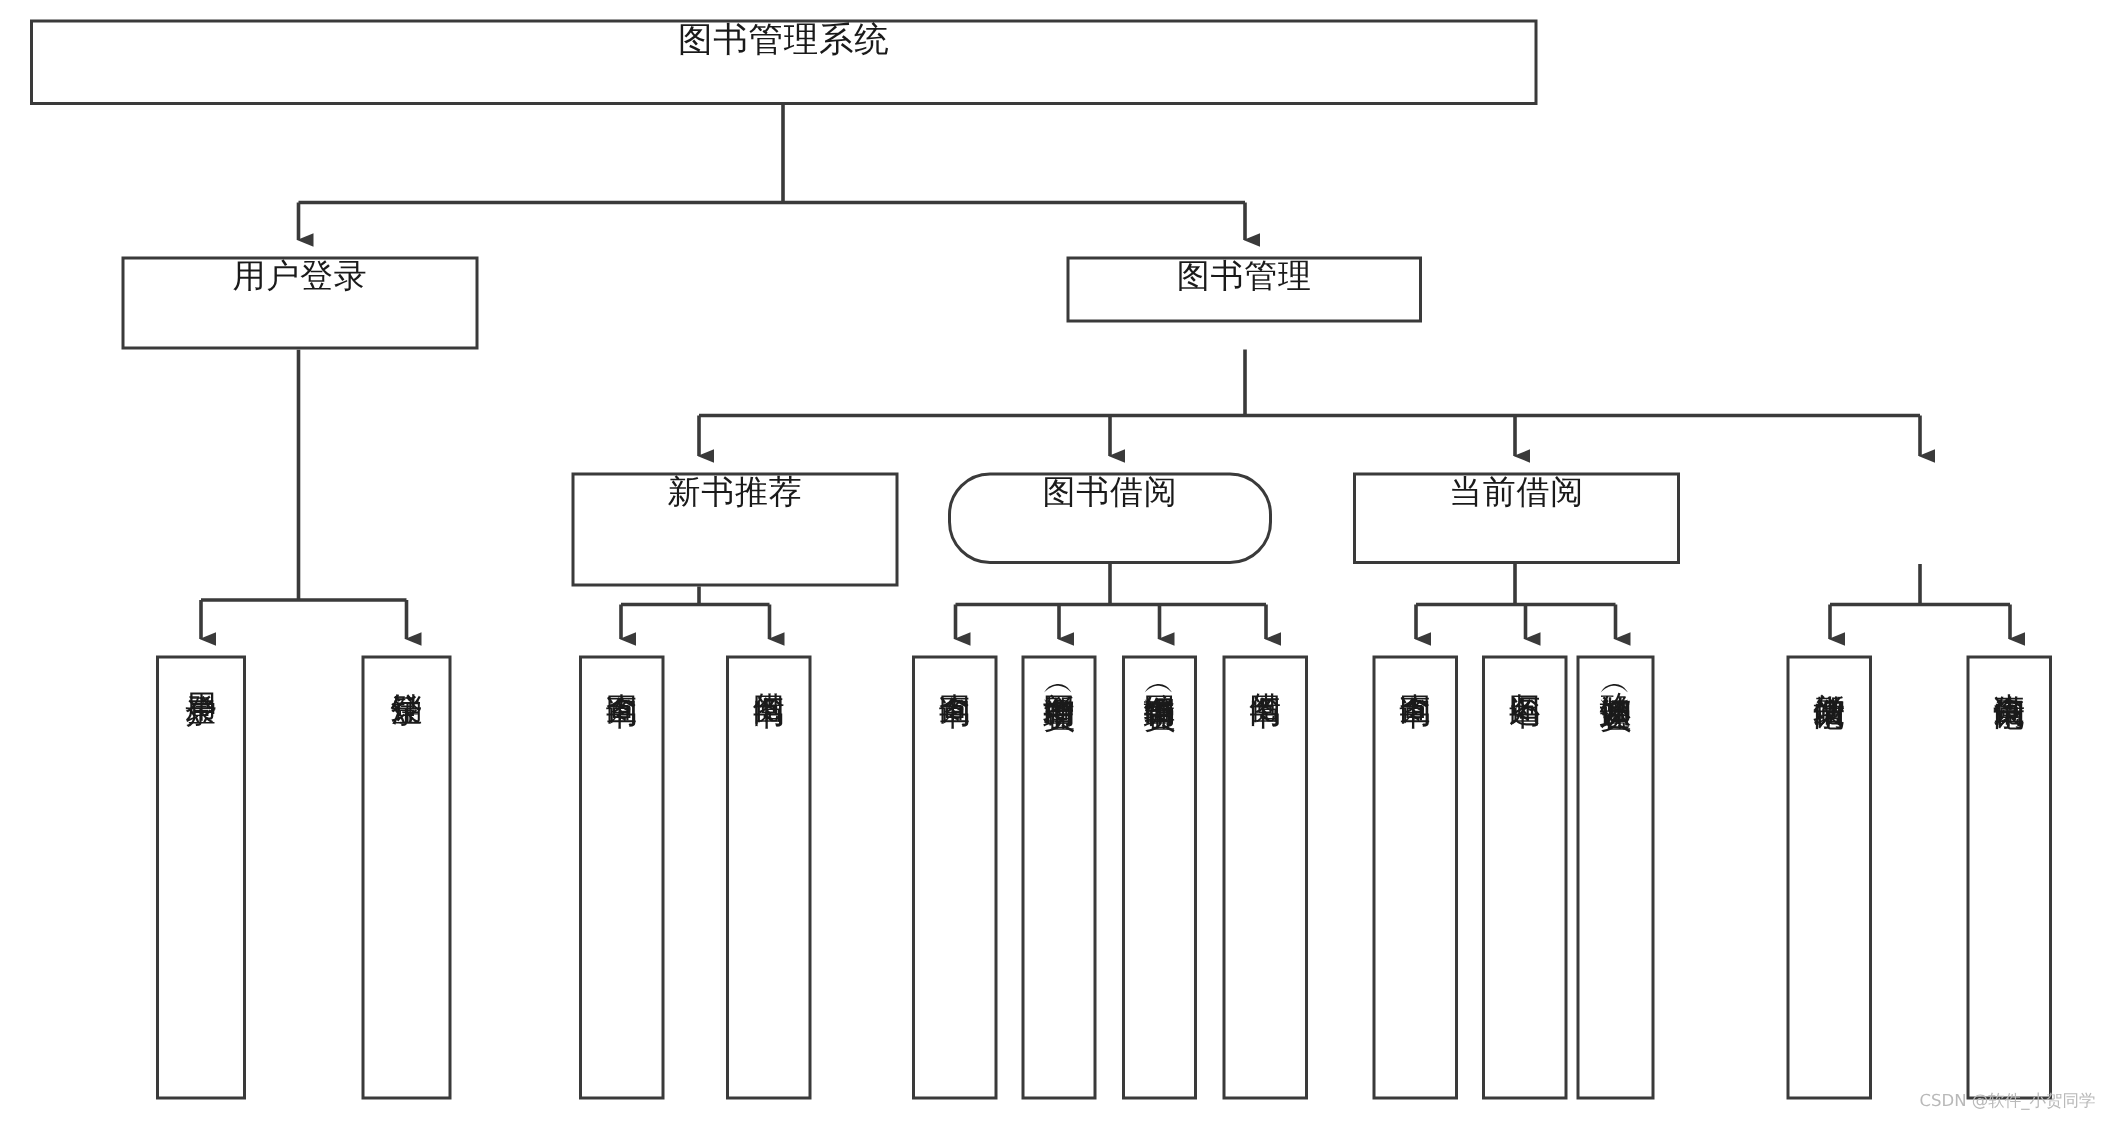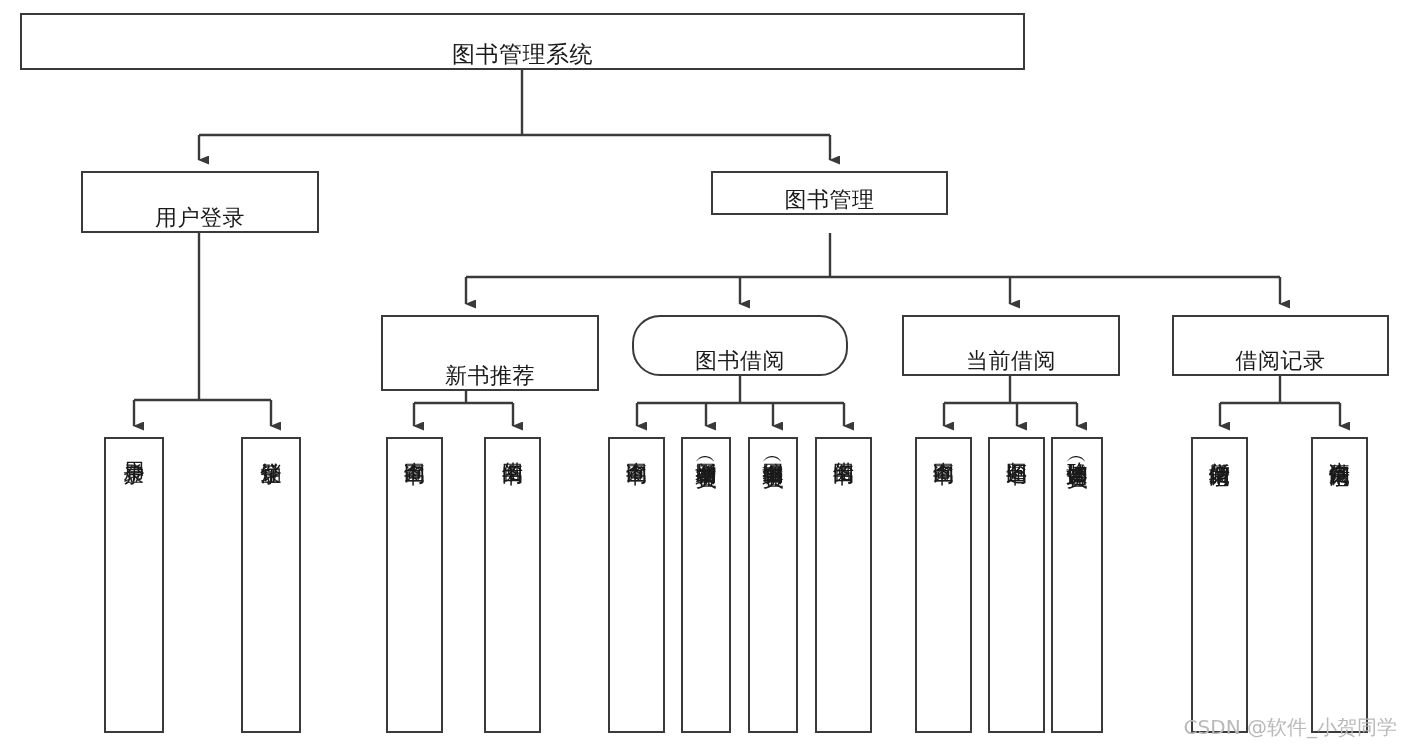--- a/index.html
+++ b/index.html
@@ -24,21 +24,21 @@
     width: 1405px;
     height: 747px;
     pointer-events: none;
   }
   .node {
     position: absolute;
     box-sizing: border-box;
     background: #ffffff;
     border: 2px solid #3a3a3a;
     display: flex;
-    align-items: flex-end;
+    align-items: flex-start;
     justify-content: center;
     z-index: 2;
   }
   .node-label {
     color: #1a1a1a;
     font-size: 22px;
     line-height: 1.12;
     letter-spacing: 0.5px;
     white-space: nowrap;
   }
@@ -54,21 +54,21 @@
     font-size: 21px;
     line-height: 1.05;
     letter-spacing: 1px;
     white-space: normal;
     max-height: 100%;
   }
   .watermark {
     position: absolute;
     right: 8px;
     bottom: 6px;
-    font-size: 20px;
+    font-size: 11px;
     color: #b9b9b9;
     z-index: 5;
     white-space: nowrap;
   }
 </style>
 </head>
 <body>
 
 <div id="canvas">
 
@@ -135,23 +135,20 @@
 
   <div class="node" style="left:381px; top:315px; width:218px; height:76px;">
     <span class="node-label">新书推荐</span>
   </div>
   <div class="node" style="left:632px; top:315px; width:216px; height:61px;border-radius:28px;">
     <span class="node-label">图书借阅</span>
   </div>
   <div class="node" style="left:902px; top:315px; width:218px; height:61px;">
     <span class="node-label">当前借阅</span>
   </div>
-  <div class="node" style="left:1172px; top:315px; width:217px; height:61px;">
-    <span class="node-label">借阅记录</span>
-  </div>
 
   <div class="node vert" style="left:104px; top:437px; width:60px; height:296px;">
     <span class="node-label">用户登录</span>
   </div>
   <div class="node vert" style="left:241px; top:437px; width:60px; height:296px;">
     <span class="node-label">注销登录</span>
   </div>
   <div class="node vert" style="left:386px; top:437px; width:57px; height:296px;">
     <span class="node-label">查询图书</span>
   </div>

